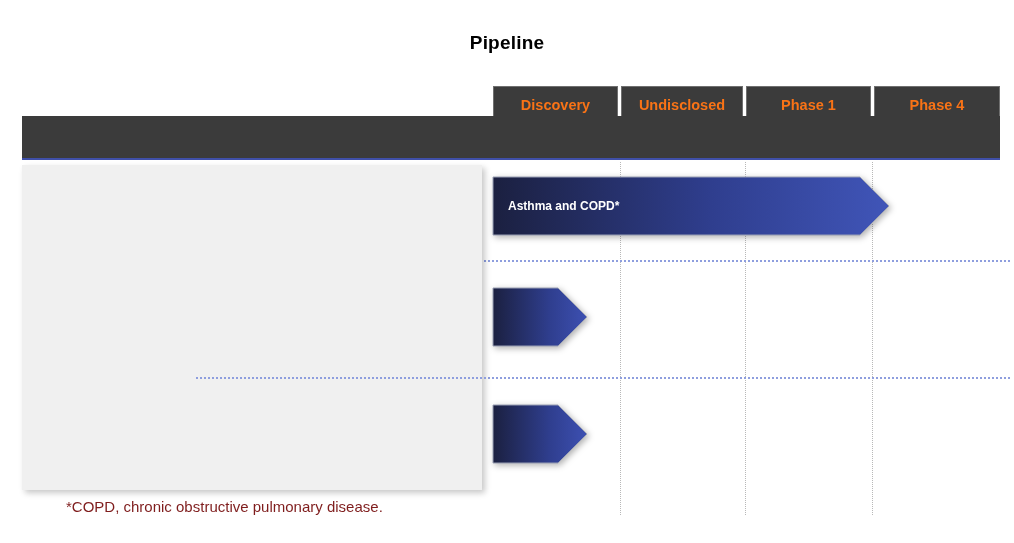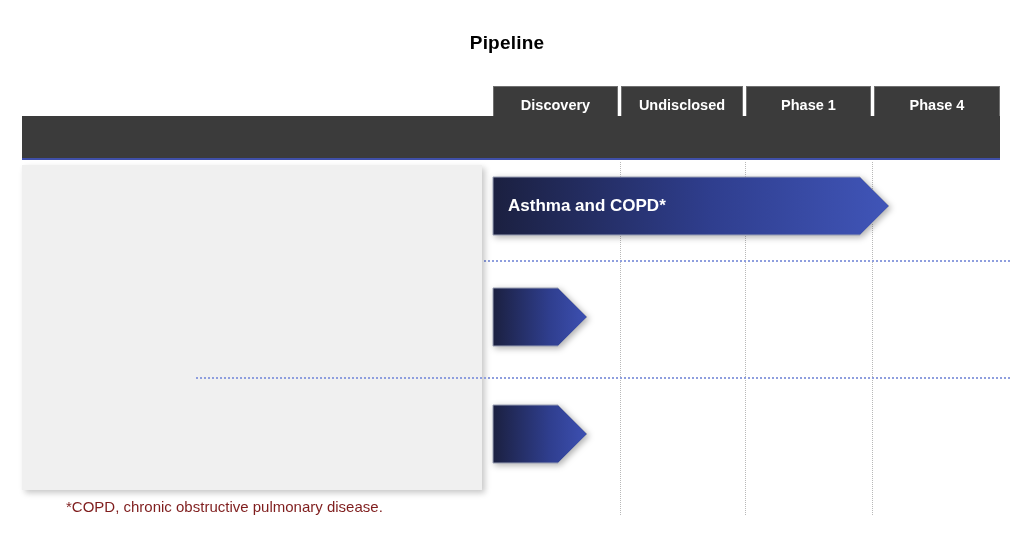--- a/index.html
+++ b/index.html
@@ -29,21 +29,21 @@
     letter-spacing: 0.2px;
     margin-top: 16px;
   }
 
   
   .phase-header {
     position: absolute;
     top: 86px;
     height: 37px;
     background: #3b3b3b;
-    color: #ffffff;
+    color: #f97316;
     font-size: 14.5px;
     font-weight: bold;
     display: flex;
     align-items: center;
     justify-content: center;
     box-sizing: border-box;
     border: 1px solid #6f6f6f;
   }
   #phase-header-0 { left: 493px; width: 125px; }
   #phase-header-1 { left: 621px; width: 122px; }
@@ -153,21 +153,21 @@
   #arrow-2 { left: 492px; top: 404px;  width: 96px;  height: 60px; }
 
   .arrow-label {
     position: absolute;
     left: 16px;
     top: 0;
     height: 60px;
     display: flex;
     align-items: center;
     color: #ffffff;
-    font-size: 17px;
+    font-size: 12px;
     font-weight: bold;
     white-space: nowrap;
     pointer-events: none;
   }
 
   
   #footnote {
     position: absolute;
     left: 30px;
     top: 498px;

